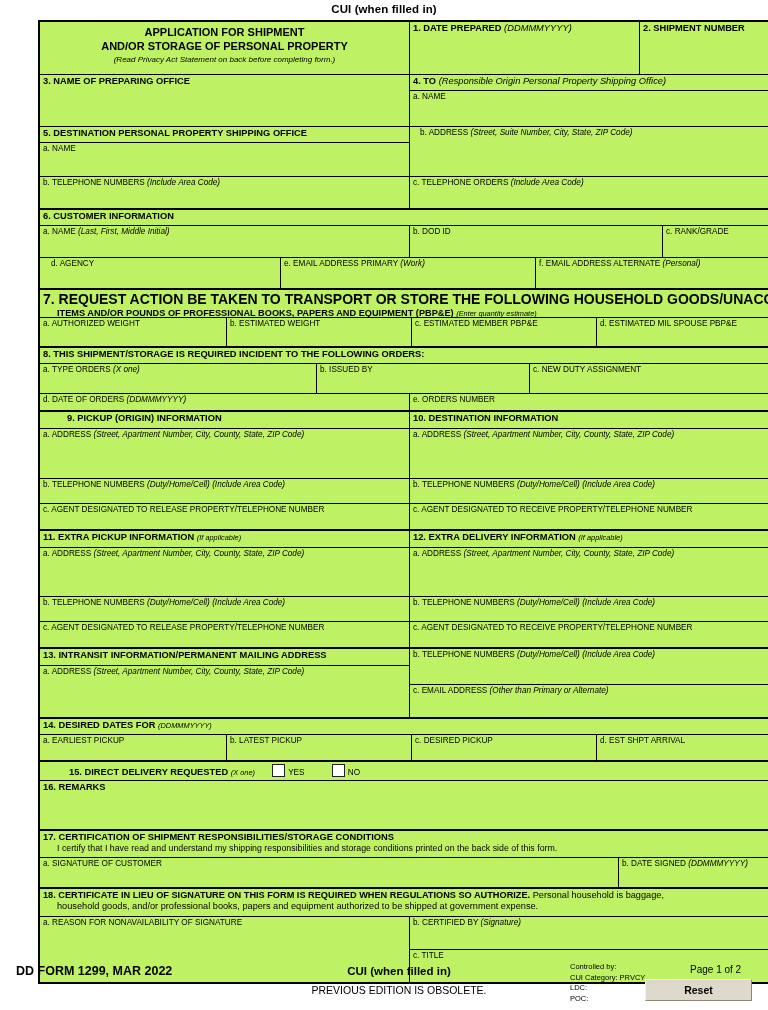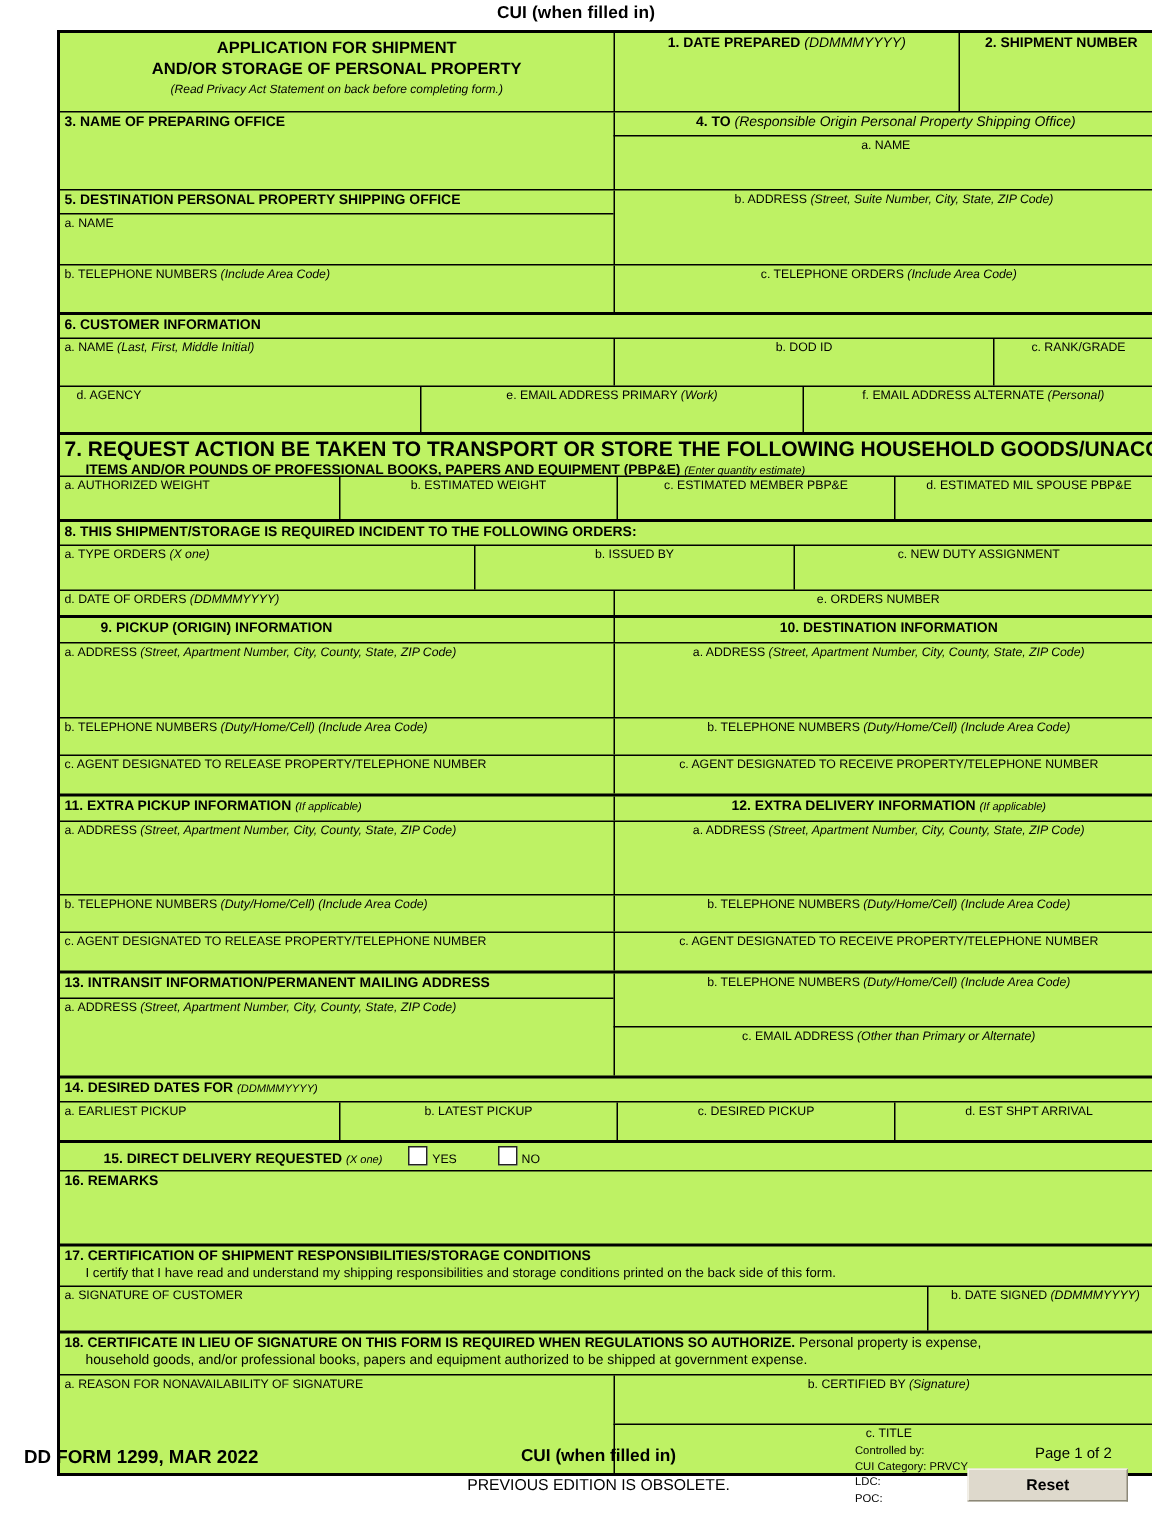--- a/index.html
+++ b/index.html
@@ -38,21 +38,21 @@
     margin-left: 24px;
   }
   .row { display: flex; width: 100%; box-sizing: border-box; }
   .cell {
     box-sizing: border-box;
     position: relative;
     padding: 1px 3px 0 3px;
     overflow: hidden;
   }
   .bt { border-top: 1px solid #000; }
-  .bl { border-left: 1px solid #000; text-align: center; }
+  .bl { border-left: 1px solid #000; }
   .bt2 { border-top: 2px solid #000; }
 
   .lbl {
     font-size: 8.2px;
     font-weight: normal;
     line-height: 1.18;
     white-space: nowrap;
   }
   .lbl-b {
     font-size: 9.3px;
@@ -430,21 +430,21 @@
       <div class="cell" style="width:578px;height:29px;">
         <div class="lbl">a. SIGNATURE OF CUSTOMER</div>
       </div>
       <div class="cell bl" style="width:157px;height:29px;">
         <div class="lbl"><span>b. DATE SIGNED</span> <span class="it">(DDMMMYYYY)</span></div>
       </div>
     </div>
 
     <div class="row bt2">
       <div class="cell" style="width:735px;height:27px;padding-top:1px;">
-        <div style="font-size:9.2px;line-height:1.2;"><span style="font-weight:bold;">18. CERTIFICATE IN LIEU OF SIGNATURE ON THIS FORM IS REQUIRED WHEN REGULATIONS SO AUTHORIZE.</span> <span>Personal property is expense,</span></div>
+        <div style="font-size:9.2px;line-height:1.2;"><span style="font-weight:bold;">18. CERTIFICATE IN LIEU OF SIGNATURE ON THIS FORM IS REQUIRED WHEN REGULATIONS SO AUTHORIZE.</span> <span>Personal household is baggage,</span></div>
         <div class="ind" style="font-size:9.2px;line-height:1.2;">household goods, and/or professional books, papers and equipment authorized to be shipped at government expense.</div>
       </div>
     </div>
 
     <div class="row bt">
       <div class="cell" style="width:369px;height:65px;">
         <div class="lbl">a. REASON FOR NONAVAILABILITY OF SIGNATURE</div>
       </div>
       <div style="width:366px;">
         <div class="cell bl" style="height:32px;">

